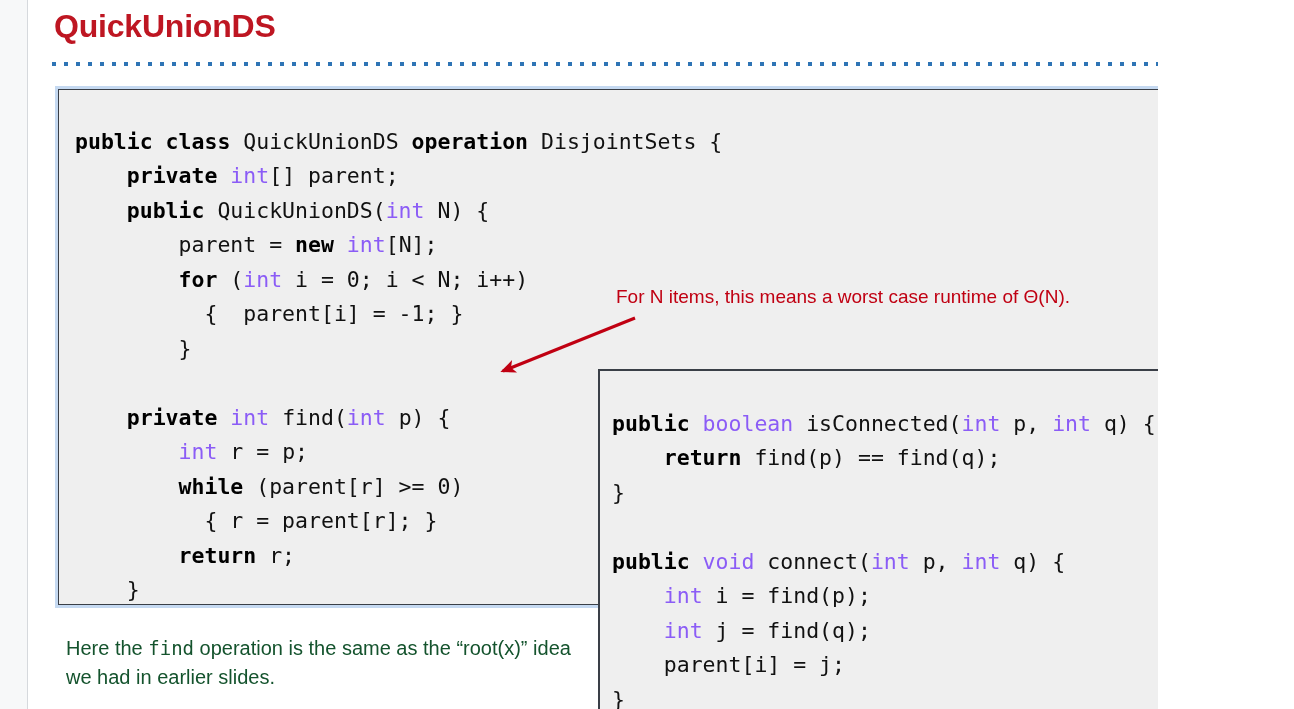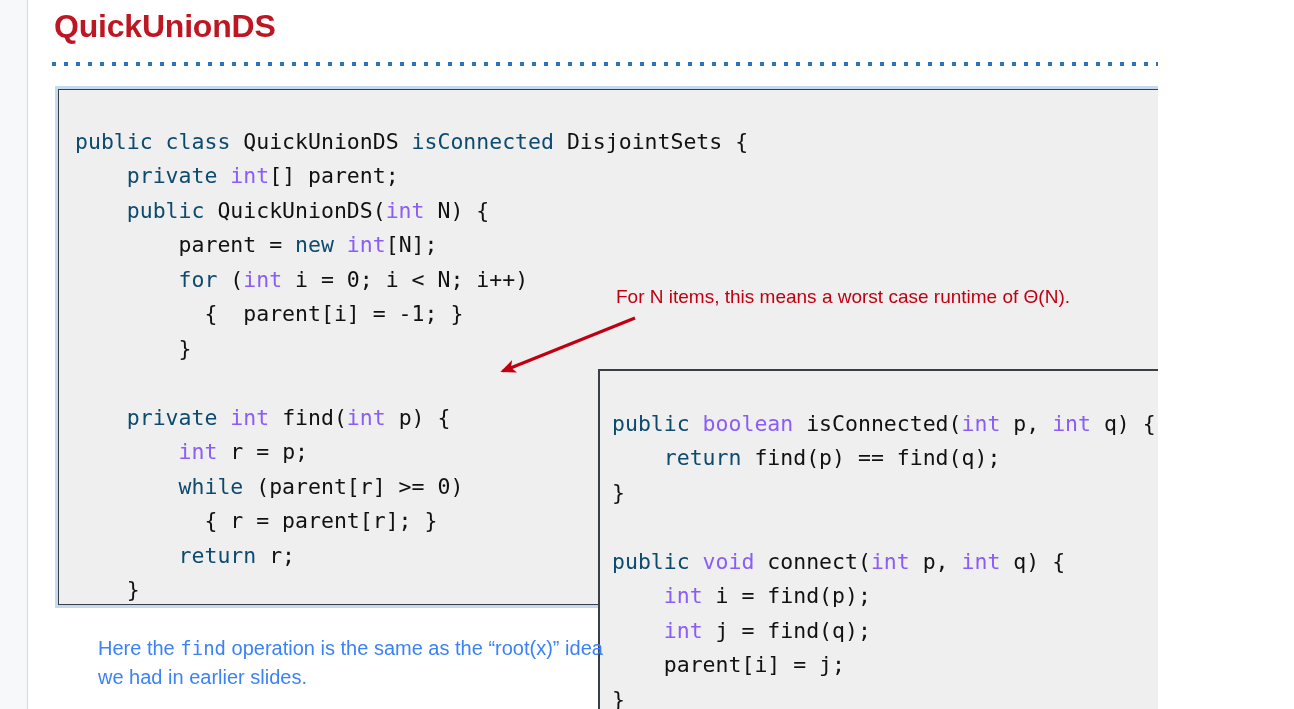--- a/index.html
+++ b/index.html
@@ -94,21 +94,21 @@
   .code {
     font-family: "DejaVu Sans Mono", monospace;
     font-size: 21.5px;
     line-height: 34.5px;
     white-space: pre;
     color: #111111;
   }
   #code-a .code { padding: 13px 0 0 16px; }
   #code-b .code { padding: 14px 0 0 12px; }
 
-  .kw   { color: #0c4a6e; font-weight: normal; }
+  .kw   { color: #000000; font-weight: bold; }
   .typ  { color: #8b5cf6; }
   .pln  { color: #111111; }
 
   
   #annotation {
     position: absolute;
     left: 616px;
     top: 286px;
     font-size: 19px;
     color: #C00012;
@@ -124,42 +124,41 @@
   }
 
   
   #caption {
     position: absolute;
     left: 66px;
     top: 634px;
     width: 530px;
     font-size: 20px;
     line-height: 29px;
-    color: #3b82f6;
-    margin-left: 32px;
+    color: #14532d;
   }
   #caption .mono {
     font-family: "DejaVu Sans Mono", monospace;
     font-size: 19px;
   }
 </style>
 </head>
 <body>
 
 <div id="slide">
 
   <div id="panel-strip"></div>
   <div id="panel-divider"></div>
 
   <div id="title">QuickUnionDS</div>
   <div id="title-rule"></div>
 
   <div id="code-a">
     <div id="code-a-inner">
-      <pre class="code" id="code-a-text"><span class="kw">public class </span><span class="pln">QuickUnionDS </span><span class="kw">isConnected </span><span class="pln">DisjointSets {</span>
+      <pre class="code" id="code-a-text"><span class="kw">public class </span><span class="pln">QuickUnionDS </span><span class="kw">operation </span><span class="pln">DisjointSets {</span>
 <span class="pln">    </span><span class="kw">private </span><span class="typ">int</span><span class="pln">[] parent;</span>
 <span class="pln">    </span><span class="kw">public </span><span class="pln">QuickUnionDS(</span><span class="typ">int</span><span class="pln"> N) {</span>
 <span class="pln">        parent = </span><span class="kw">new </span><span class="typ">int</span><span class="pln">[N];</span>
 <span class="pln">        </span><span class="kw">for </span><span class="pln">(</span><span class="typ">int</span><span class="pln"> i = 0; i &lt; N; i++)</span>
 <span class="pln">          {  parent[i] = -1; }</span>
 <span class="pln">        }</span>
 <span class="pln"></span>
 <span class="pln">    </span><span class="kw">private </span><span class="typ">int</span><span class="pln"> find(</span><span class="typ">int</span><span class="pln"> p) {</span>
 <span class="pln">        </span><span class="typ">int</span><span class="pln"> r = p;</span>
 <span class="pln">        </span><span class="kw">while </span><span class="pln">(parent[r] &gt;= 0)</span>

